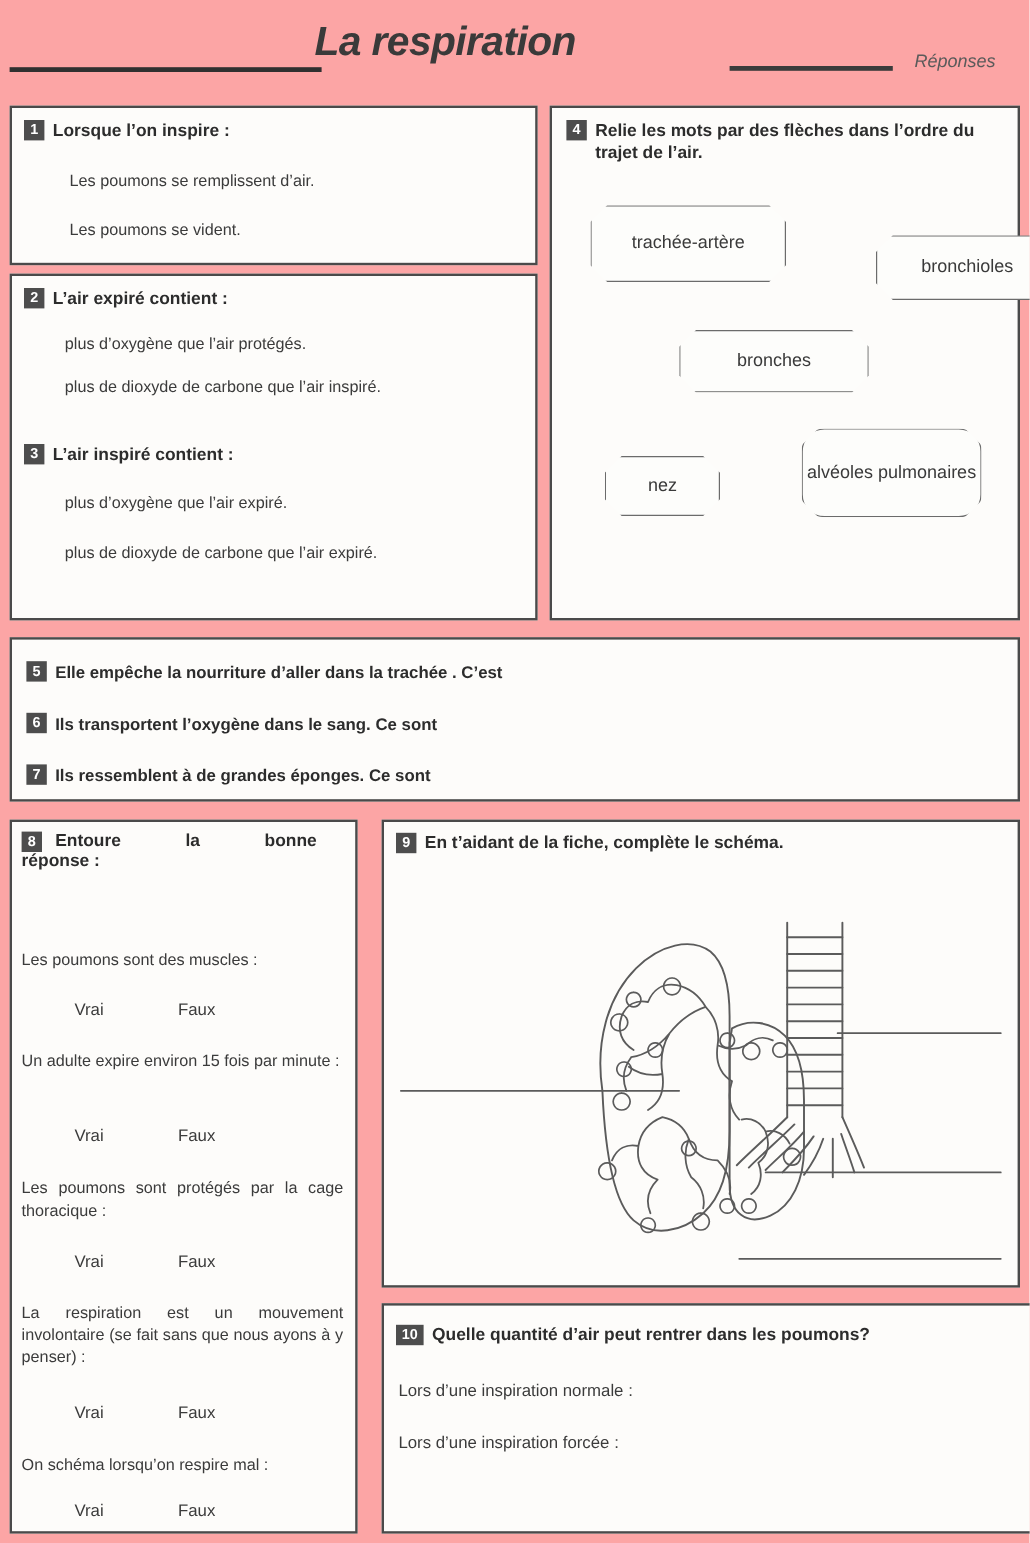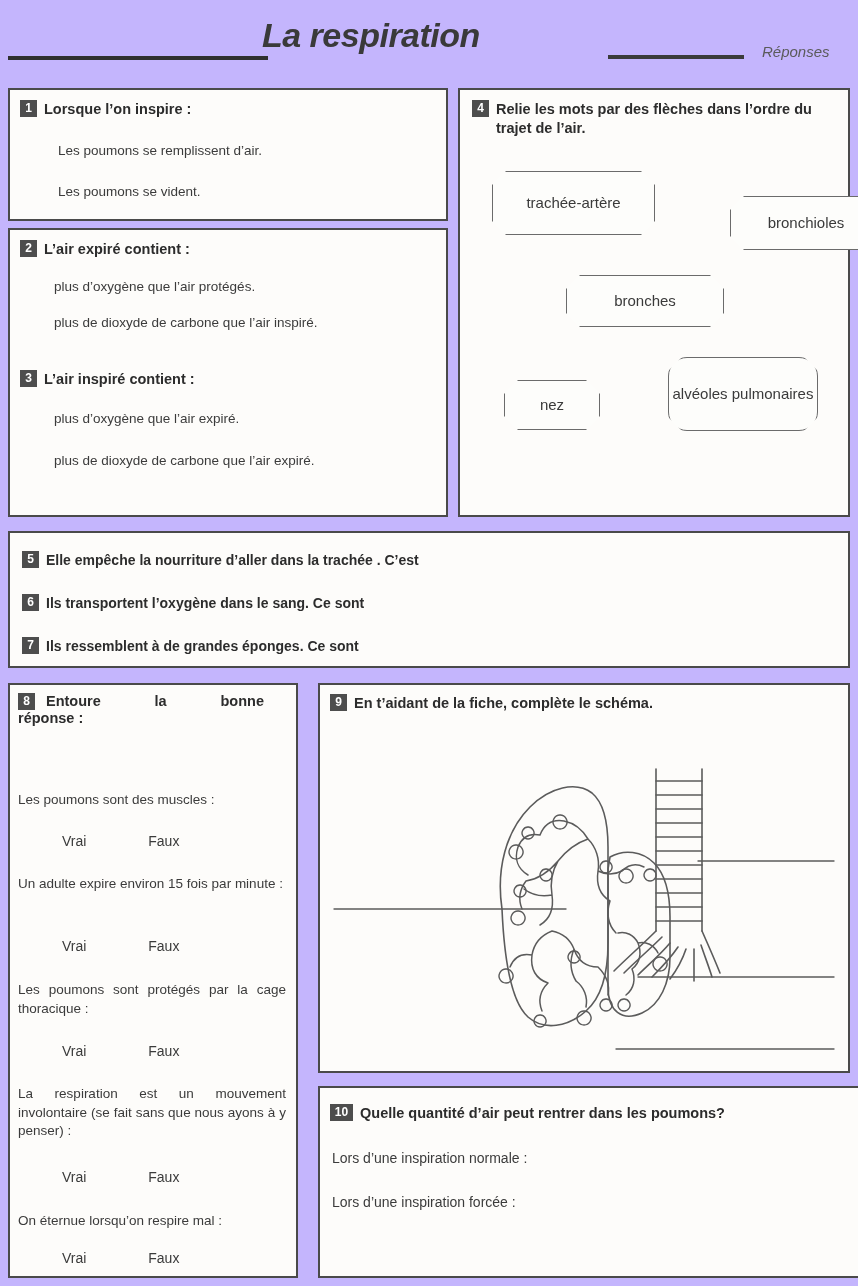--- a/index.html
+++ b/index.html
@@ -11,21 +11,21 @@
     width: 858px;
     height: 1286px;
     position: relative;
     font-family: "Liberation Sans", sans-serif;
     color: #2b2b2b;
     overflow: hidden;
   }
   .page {
     position: absolute;
     inset: 0;
-    background: #c4b5fd;
+    background: #fca5a5;
   }
   
   .header {
     position: absolute;
     left: 0; top: 8px;
     width: 858px; height: 62px;
   }
   .rule-left {
     position: absolute;
     left: 8px; top: 48px;
@@ -265,21 +265,21 @@
       <span>Vrai</span>
       <span class="faux">Faux</span>
     </div>
 
     <div class="stmt s4">La respiration est un mouvement involontaire (se fait sans que nous ayons à y penser) :</div>
     <div class="vf v4">
       <span>Vrai</span>
       <span class="faux">Faux</span>
     </div>
 
-    <div class="stmt s5">On éternue lorsqu’on respire mal :</div>
+    <div class="stmt s5">On schéma lorsqu’on respire mal :</div>
     <div class="vf v5">
       <span>Vrai</span>
       <span class="faux">Faux</span>
     </div>
   </div>
 
   <div class="box" id="box9">
     <div class="qhead">
       <span class="qnum">9</span>
       <span class="qtext">En t’aidant de la fiche, complète le schéma.</span>

